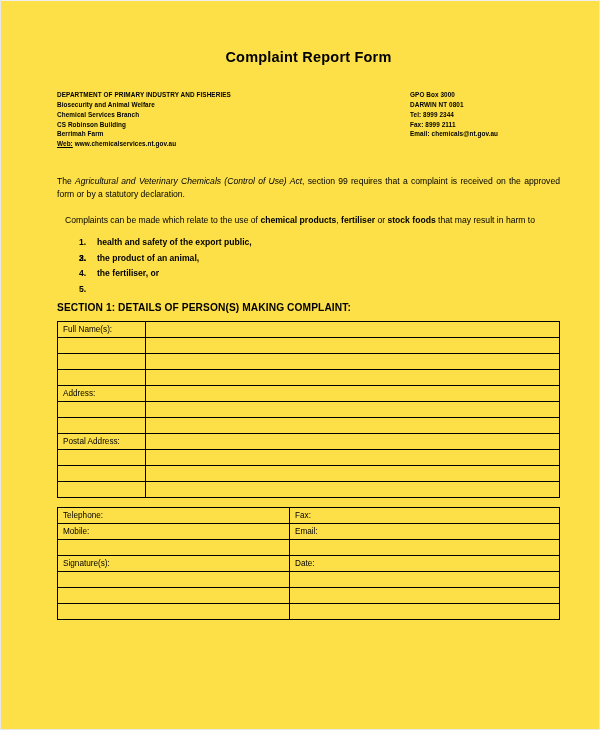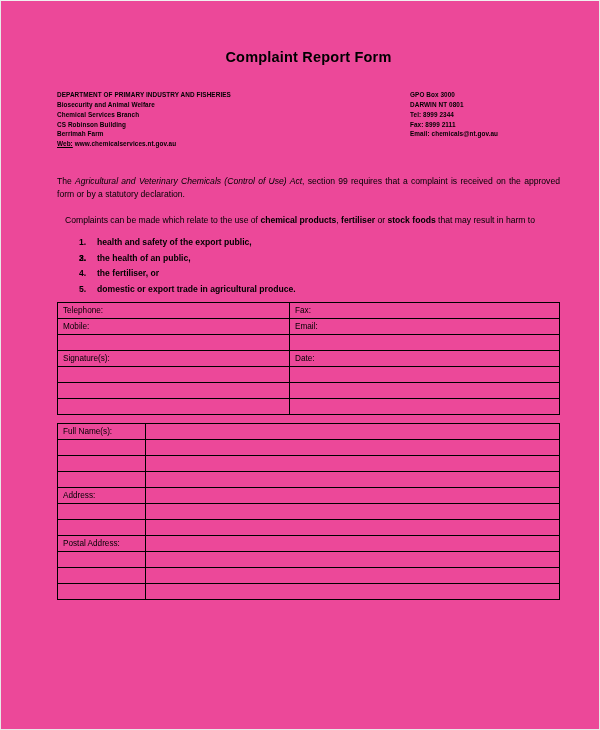--- a/index.html
+++ b/index.html
@@ -12,21 +12,21 @@
     width: 600px;
     height: 730px;
     font-family: "Liberation Sans", sans-serif;
     color: #000000;
     overflow: hidden;
   }
   .page {
     position: relative;
     width: 600px;
     height: 730px;
-    background: #ec4899;
+    background: #fde047;
     border: 1px solid #e8e8e8;
     border-top: 1px solid #f0f0f0;
   }
   .page-inner {
     position: absolute;
     left: 56px;
     top: 0;
     width: 503px;
   }
 
@@ -159,26 +159,80 @@
       </div>
     </div>
 
     <p class="para first"><span>The </span><em>Agricultural and Veterinary Chemicals (Control of Use) Act</em><span>, section 99 requires that a complaint is received on the approved form or by a statutory declaration.</span></p>
 
     <p class="para second"><span>Complaints can be made which relate to the use of </span><b>chemical products</b><span>, </span><b>fertiliser</b><span> or </span><b>stock foods</b><span> that may result in harm to</span></p>
 
     <ul class="harm-list">
       <li><span class="num">1.</span><span>health and safety of the export public,</span></li>
       <li><span class="num">2.</span></li>
-      <li><span class="num">3.</span><span>the health of an public,</span></li>
+      <li><span class="num">3.</span><span>the product of an animal,</span></li>
       <li><span class="num">4.</span><span>the fertiliser, or</span></li>
-      <li><span class="num">5.</span><span>domestic or export trade in agricultural produce.</span></li>
+      <li><span class="num">5.</span></li>
     </ul>
 
 
+    <div class="section-heading">SECTION 1: DETAILS OF PERSON(S) MAKING COMPLAINT:</div>
+
+    <table class="form-table t-upper">
+      <colgroup>
+          <col class="c1">
+          <col>
+        </colgroup>
+      <tbody>
+        <tr>
+          <td class="lbl">Full Name(s):</td>
+          <td></td>
+        </tr>
+        <tr>
+          <td class="lbl"></td>
+          <td></td>
+        </tr>
+        <tr>
+          <td class="lbl"></td>
+          <td></td>
+        </tr>
+        <tr>
+          <td class="lbl"></td>
+          <td></td>
+        </tr>
+        <tr>
+          <td class="lbl">Address:</td>
+          <td></td>
+        </tr>
+        <tr>
+          <td class="lbl"></td>
+          <td></td>
+        </tr>
+        <tr>
+          <td class="lbl"></td>
+          <td></td>
+        </tr>
+        <tr>
+          <td class="lbl">Postal Address:</td>
+          <td></td>
+        </tr>
+        <tr>
+          <td class="lbl"></td>
+          <td></td>
+        </tr>
+        <tr>
+          <td class="lbl"></td>
+          <td></td>
+        </tr>
+        <tr>
+          <td class="lbl"></td>
+          <td></td>
+        </tr>
+      </tbody>
+    </table>
 
     <table class="form-table t-lower">
       <colgroup>
           <col class="c1">
           <col>
         </colgroup>
       <tbody>
         <tr>
           <td class="lbl">Telephone:</td>
           <td class="lbl">Fax:</td>
@@ -203,67 +257,14 @@
           <td class="tall"></td>
           <td class="tall"></td>
         </tr>
         <tr>
           <td class="tall"></td>
           <td class="tall"></td>
         </tr>
       </tbody>
     </table>
 
-    <table class="form-table t-upper">
-      <colgroup>
-          <col class="c1">
-          <col>
-        </colgroup>
-      <tbody>
-        <tr>
-          <td class="lbl">Full Name(s):</td>
-          <td></td>
-        </tr>
-        <tr>
-          <td class="lbl"></td>
-          <td></td>
-        </tr>
-        <tr>
-          <td class="lbl"></td>
-          <td></td>
-        </tr>
-        <tr>
-          <td class="lbl"></td>
-          <td></td>
-        </tr>
-        <tr>
-          <td class="lbl">Address:</td>
-          <td></td>
-        </tr>
-        <tr>
-          <td class="lbl"></td>
-          <td></td>
-        </tr>
-        <tr>
-          <td class="lbl"></td>
-          <td></td>
-        </tr>
-        <tr>
-          <td class="lbl">Postal Address:</td>
-          <td></td>
-        </tr>
-        <tr>
-          <td class="lbl"></td>
-          <td></td>
-        </tr>
-        <tr>
-          <td class="lbl"></td>
-          <td></td>
-        </tr>
-        <tr>
-          <td class="lbl"></td>
-          <td></td>
-        </tr>
-      </tbody>
-    </table>
-
   </div>
 </div>
 
 </body></html>

